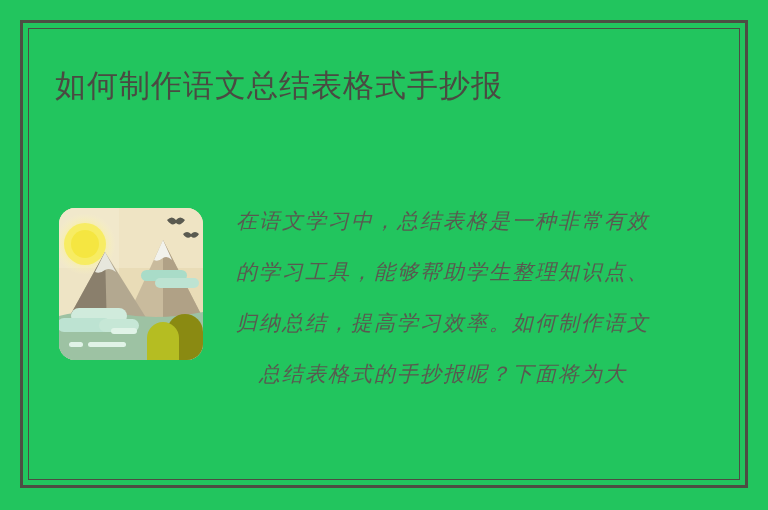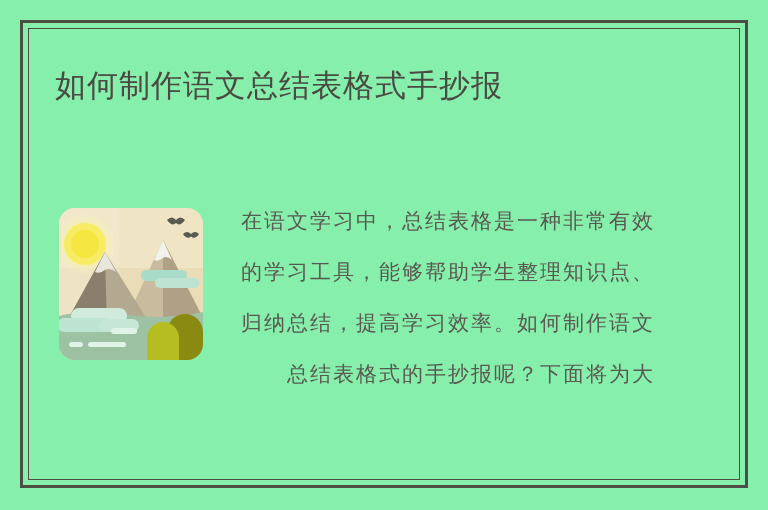--- a/index.html
+++ b/index.html
@@ -11,21 +11,21 @@
     height: 510px;
     background: #fdfcf3;
     font-family: "Liberation Sans", sans-serif;
     overflow: hidden;
   }
 
   #page {
     position: relative;
     width: 768px;
     height: 510px;
-    background: #86efac;
+    background: #22c55e;
     box-sizing: border-box;
   }
 
   
   .frame-outer {
     position: absolute;
     left: 20px;
     top: 20px;
     width: 728px;
     height: 468px;
@@ -88,21 +88,22 @@
     left: 176px;
     top: 0px;
     width: 424px;
     height: 256px;
     overflow: hidden;
     color: #595950;
     font-family: "DejaVu Serif", "Liberation Serif", serif;
     font-size: 21px;
     line-height: 51px;
     letter-spacing: 2.0px;
-    text-align: right;
+    font-style: italic;
+    text-align: center;
     word-break: break-all;
   }
 </style>
 </head>
 <body>
 
 <div id="page">
 
   <div class="frame-outer"></div>
   <div class="frame-inner"></div>

